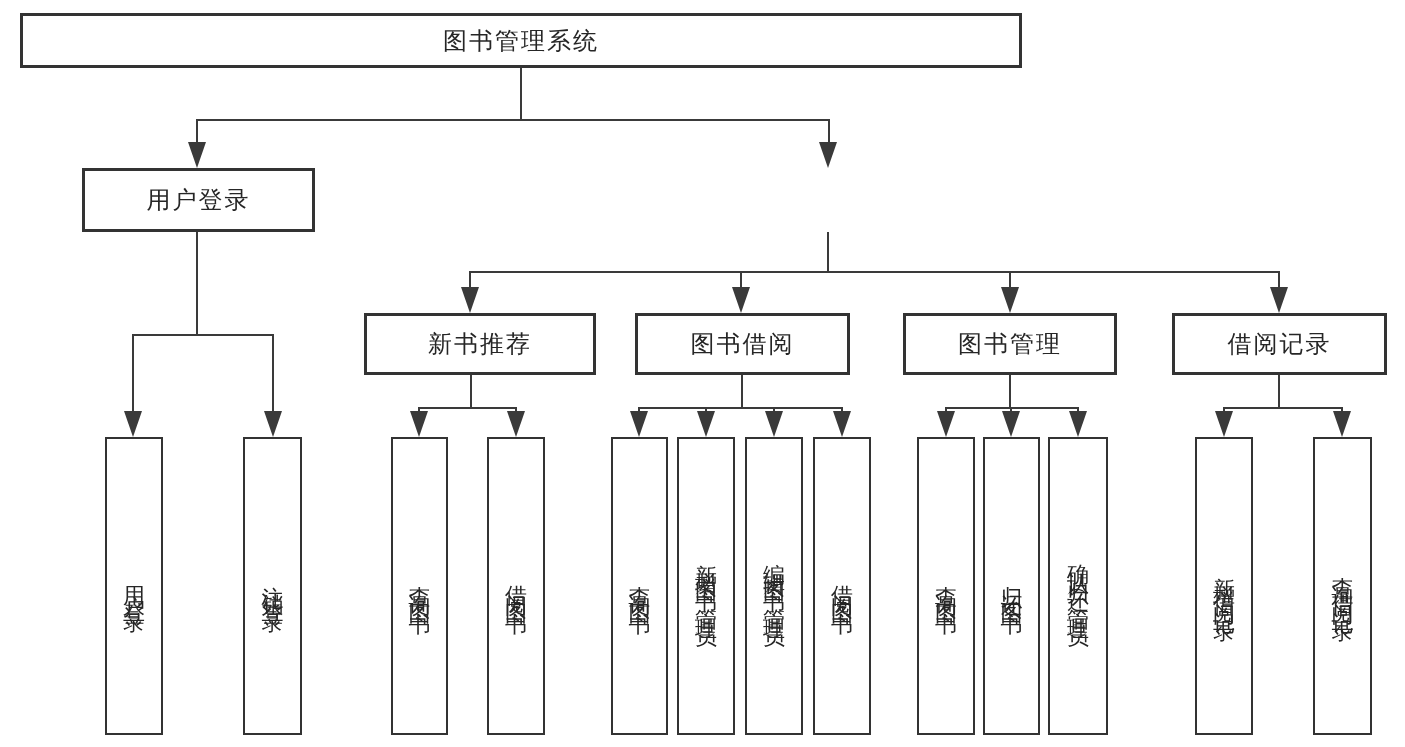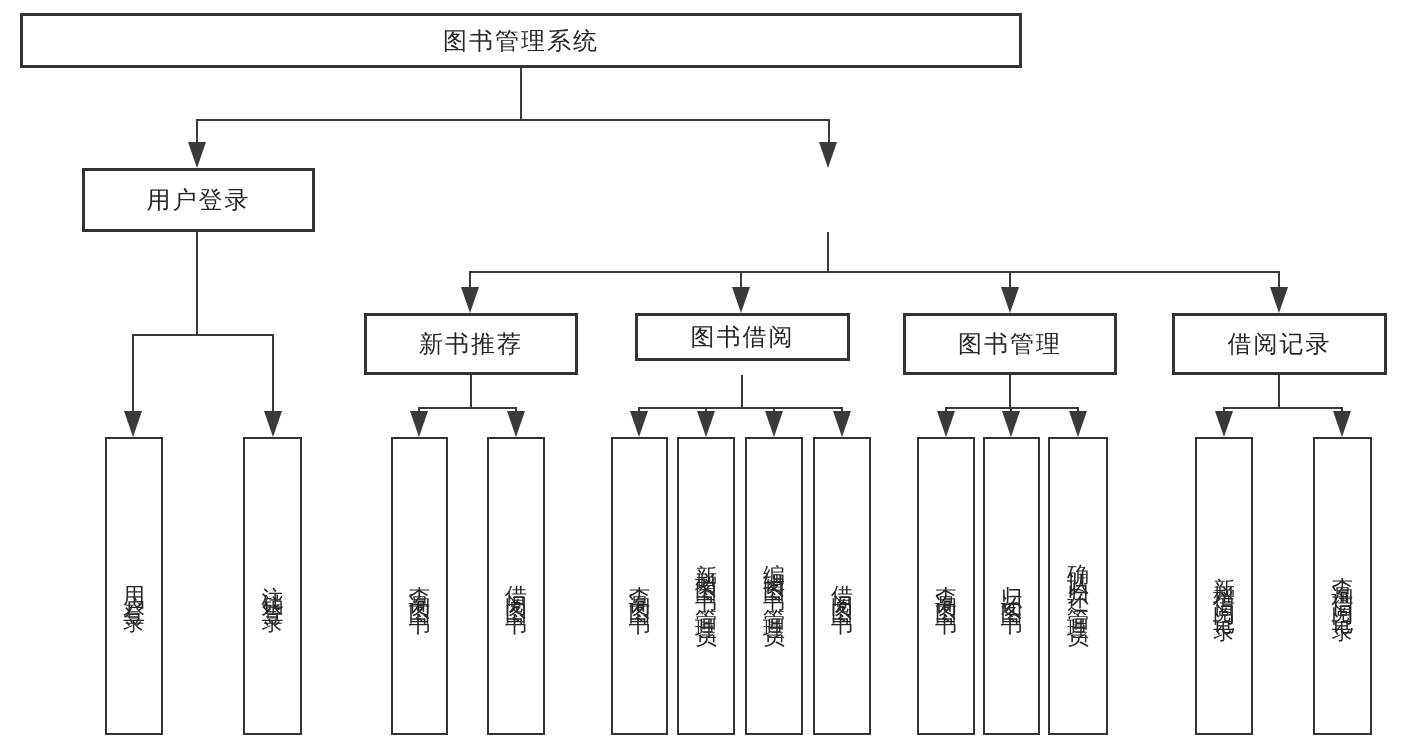--- a/index.html
+++ b/index.html
@@ -60,22 +60,22 @@
   <div class="ln" style="left:469px;top:271px;width:811px;height:2px"></div>
   <div class="ln" style="left:469px;top:271px;width:2px;height:20px"></div>
   <div class="ln" style="left:740px;top:271px;width:2px;height:20px"></div>
   <div class="ln" style="left:1009px;top:271px;width:2px;height:20px"></div>
   <div class="ln" style="left:1278px;top:271px;width:2px;height:20px"></div>
   <div class="arw" style="left:461px;top:287px"></div>
   <div class="arw" style="left:732px;top:287px"></div>
   <div class="arw" style="left:1001px;top:287px"></div>
   <div class="arw" style="left:1270px;top:287px"></div>
 
-  <div class="box h" style="left:364px;top:313px;width:214px;height:62px">新书推荐</div>
-  <div class="box h" style="left:635px;top:313px;width:215px;height:48px">图书借阅</div>
+  <div class="box h" style="left:364px;top:313px;width:232px;height:62px">新书推荐</div>
+  <div class="box h" style="left:635px;top:313px;width:215px;height:62px">图书借阅</div>
   <div class="box h" style="left:903px;top:313px;width:214px;height:62px">图书管理</div>
   <div class="box h" style="left:1172px;top:313px;width:215px;height:62px">借阅记录</div>
 
   <div class="ln" style="left:470px;top:375px;width:2px;height:34px"></div>
   <div class="ln" style="left:418px;top:407px;width:99px;height:2px"></div>
   <div class="ln" style="left:418px;top:407px;width:2px;height:8px"></div>
   <div class="ln" style="left:515px;top:407px;width:2px;height:8px"></div>
   <div class="arw" style="left:410px;top:411px"></div>
   <div class="arw" style="left:507px;top:411px"></div>
 

